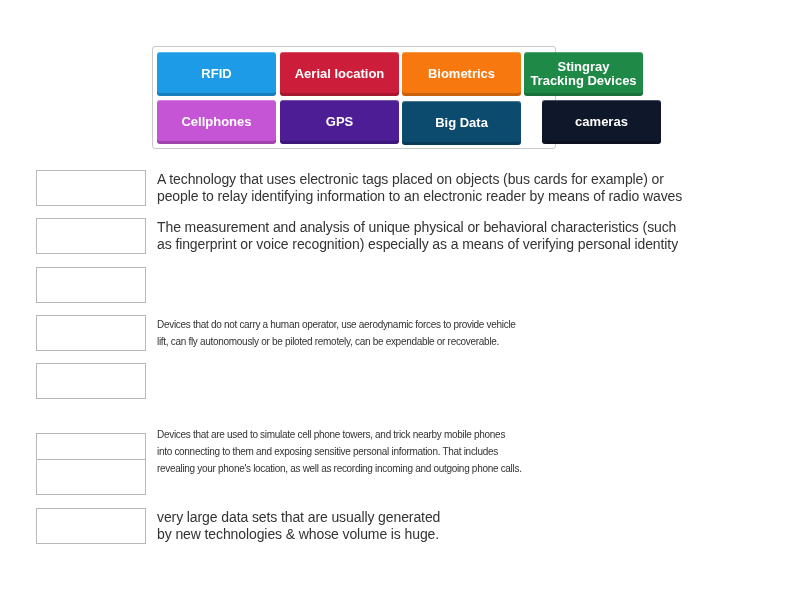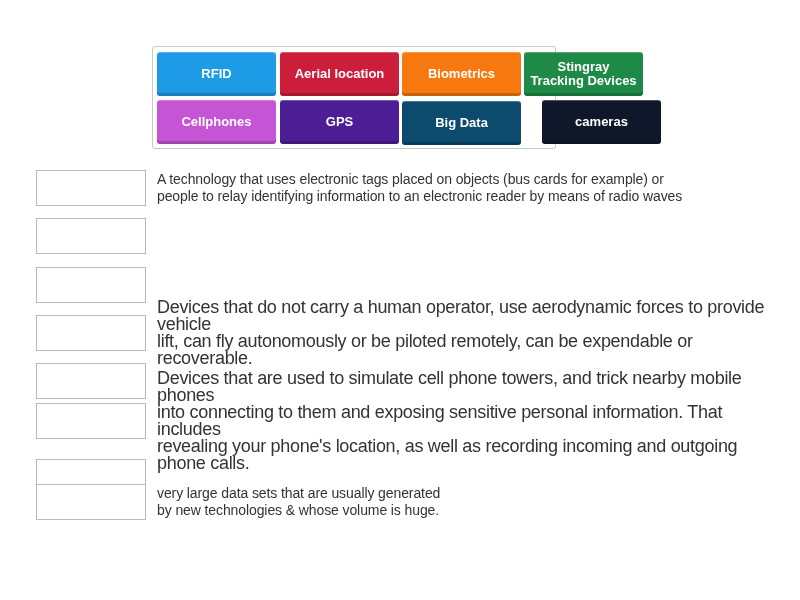--- a/index.html
+++ b/index.html
@@ -24,21 +24,21 @@
   .box {
     position:absolute; left:0; top:0; width:110px; height:36px;
     border:1px solid #b9b9b9; background:#fff; box-sizing:border-box;
   }
   .desc {
     position:absolute; left:121px; top:0; height:36px; width:630px;
     display:flex; align-items:center;
     color:#333; font-size:14px; line-height:17px; white-space:pre-line;
     letter-spacing:-0.1px;
   }
-  .desc.narrow { font-size:18px; letter-spacing:-0.3px; }
+  .desc.narrow { font-size:10px; letter-spacing:-0.3px; }
 </style>
 </head>
 <body>
 
 <div class="bank">
   <div class="tile" style="left:4px;top:5px;background:#1e9be6">RFID</div>
   <div class="tile" style="left:127px;top:5px;background:#cc1e3a">Aerial location</div>
   <div class="tile" style="left:249px;top:5px;background:#f7780f">Biometrics</div>
   <div class="tile" style="left:4px;top:53px;background:#c555d4">Cellphones</div>
   <div class="tile" style="left:371px;top:5px;background:#1f8a47;white-space:pre-line">Stingray
@@ -48,38 +48,40 @@
   <div class="tile" style="left:389px;top:53px;background:#0f172a">cameras</div>
 </div>
 
 <div class="row" style="top:170px">
   <div class="box"></div>
   <div class="desc">A technology that uses electronic tags placed on objects (bus cards for example) or
 people to relay identifying information to an electronic reader by means of radio waves</div>
 </div>
 <div class="row" style="top:218px">
   <div class="box"></div>
+  <div class="desc">The measurement and analysis of unique physical or behavioral characteristics (such
+as fingerprint or voice recognition) especially as a means of verifying personal identity</div>
 </div>
 <div class="row" style="top:267px">
   <div class="box"></div>
 </div>
 <div class="row" style="top:315px">
   <div class="box"></div>
   <div class="desc narrow">Devices that do not carry a human operator, use aerodynamic forces to provide vehicle
 lift, can fly autonomously or be piloted remotely, can be expendable or recoverable.</div>
 </div>
 <div class="row" style="top:363px">
   <div class="box"></div>
 </div>
-<div class="row" style="top:403px">
+<div class="row" style="top:433px">
   <div class="box"></div>
   <div class="desc narrow">Devices that are used to simulate cell phone towers, and trick nearby mobile phones
 into connecting to them and exposing sensitive personal information. That includes
 revealing your phone's location, as well as recording incoming and outgoing phone calls.</div>
 </div>
 <div class="row" style="top:459px">
   <div class="box"></div>
 </div>
-<div class="row" style="top:484px">
+<div class="row" style="top:508px">
   <div class="box"></div>
   <div class="desc">very large data sets that are usually generated
 by new technologies &amp; whose volume is huge.</div>
 </div>
 
 </body></html>

